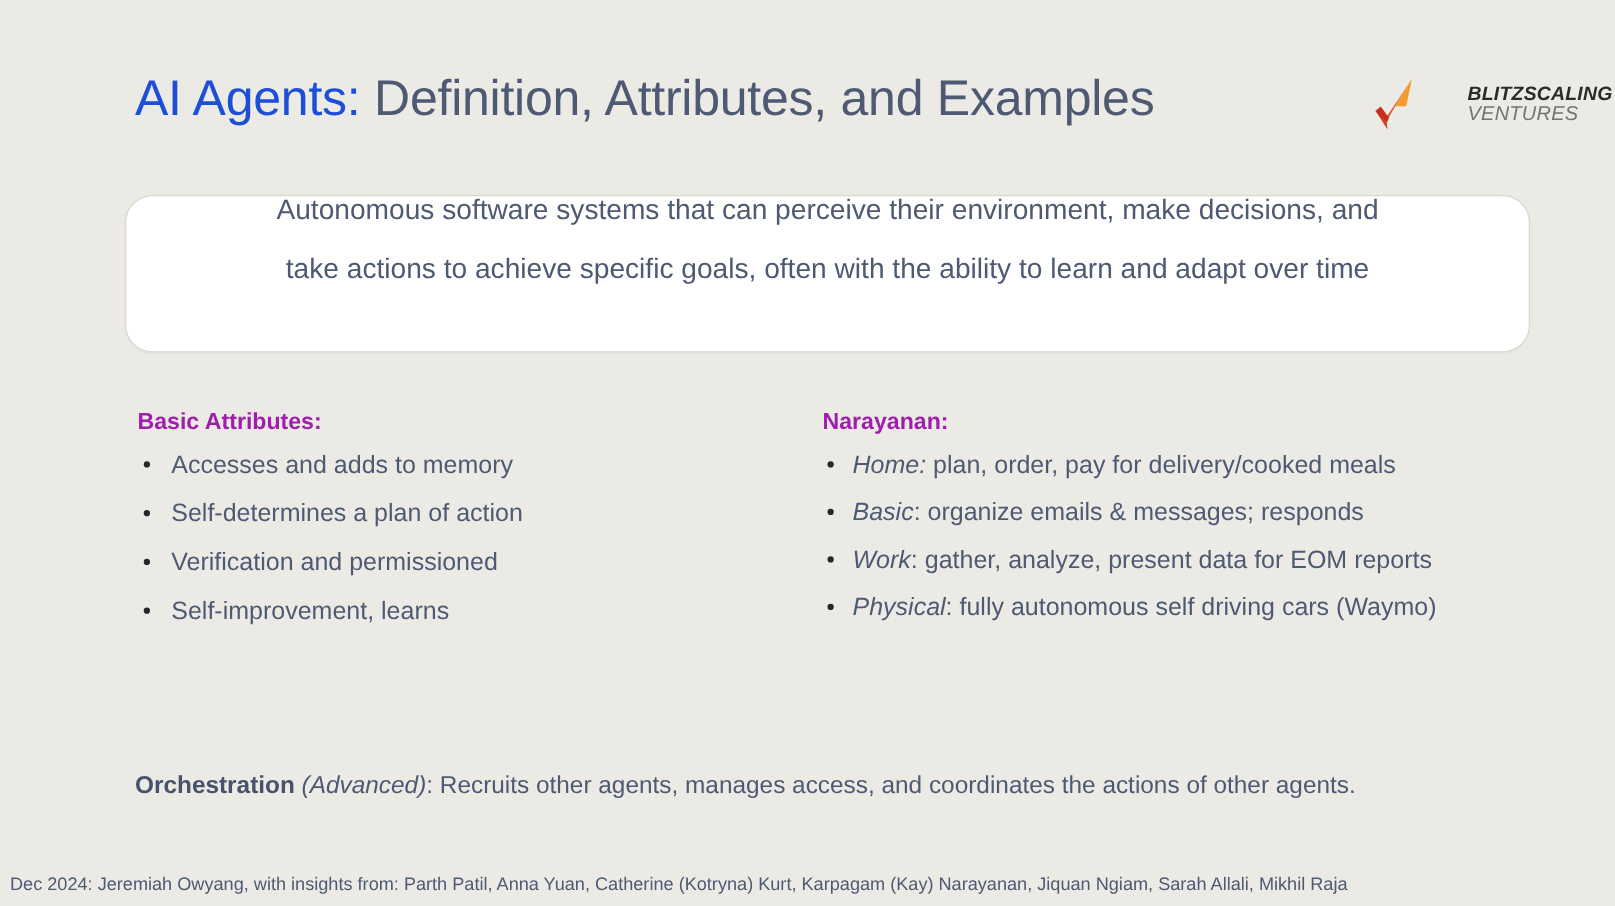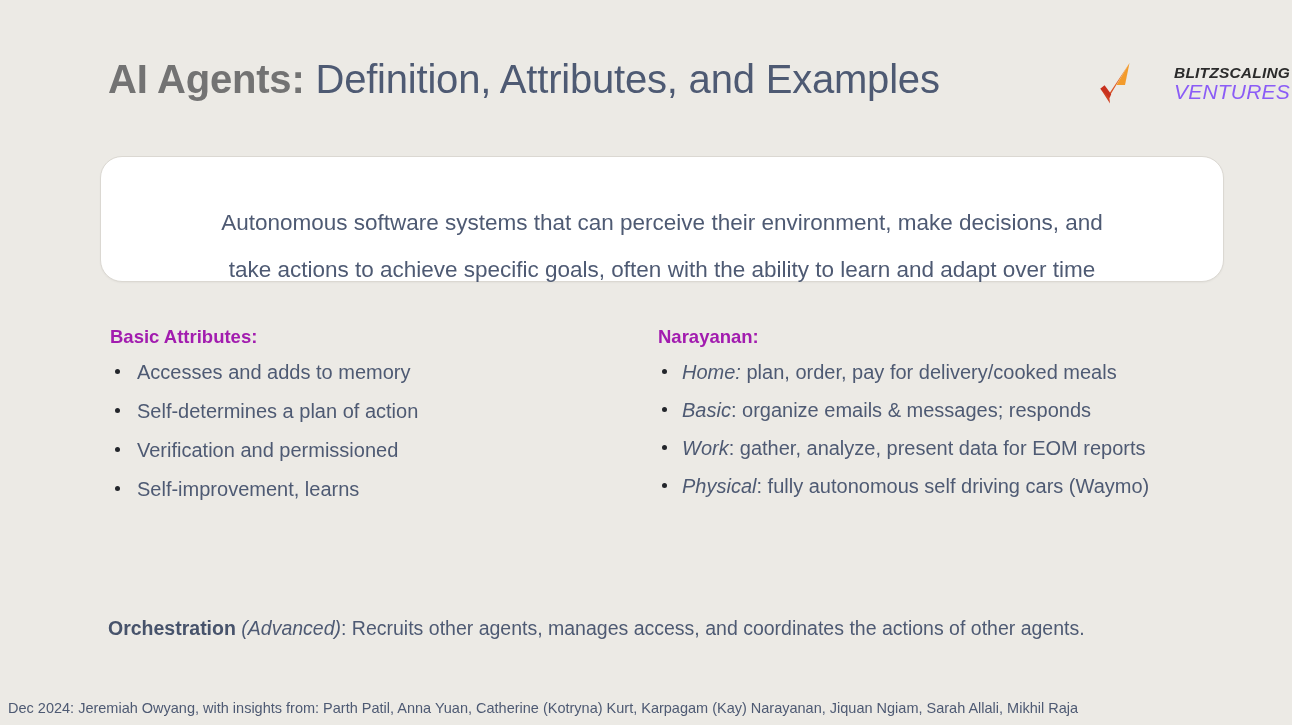--- a/index.html
+++ b/index.html
@@ -16,21 +16,21 @@
   
   .slide-title {
     position:absolute;
     left:108px; top:56px;
     font-size:40px;
     font-weight:400;
     letter-spacing:-0.2px;
     white-space:nowrap;
     line-height:1.15;
   }
-  .slide-title .accent { color:#737373;font-weight:bold; }
+  .slide-title .accent { color:#1d4ed8; }
   .slide-title .rest   { color:#4E5A73;margin-top:32px; }
 
   
   .logo {
     position:absolute;
     left:1096px; top:60px;
     width:156px; height:48px;
     display:flex; align-items:center;gap:36px;
   }
   .logo-mark { width:40px; height:46px; flex:0 0 40px; }
@@ -38,34 +38,34 @@
     margin-left:2px;
     display:flex; flex-direction:column;
     justify-content:center;
     line-height:1.02;
   }
   .logo-line1 {
     font-size:15.5px; font-weight:bold; font-style:italic;
     letter-spacing:0.2px; color:#2B2B2B;
   }
   .logo-line2 {
-    font-size:21px; font-weight:400; font-style:italic;
-    letter-spacing:0.2px; color:#8b5cf6;
+    font-size:16px; font-weight:400; font-style:italic;
+    letter-spacing:0.2px; color:#737373;
   }
 
   
   .definition-card {
     position:absolute;
     left:100px; top:156px;
     width:1124px; height:126px;
     background:#FFFFFF;
     border:1px solid #DBD8D2;
     border-radius:22px;
     display:flex; flex-direction:column;
-    align-items:center; justify-content:flex-end;
+    align-items:center; justify-content:flex-start;
     box-shadow:0 1px 2px rgba(0,0,0,0.04);
   }
   .definition-line {
     font-size:22.5px;
     line-height:1;
     color:#4E5A73;
     text-align:center;
     white-space:nowrap;
   }
   .definition-line + .definition-line { margin-top:24px; }

